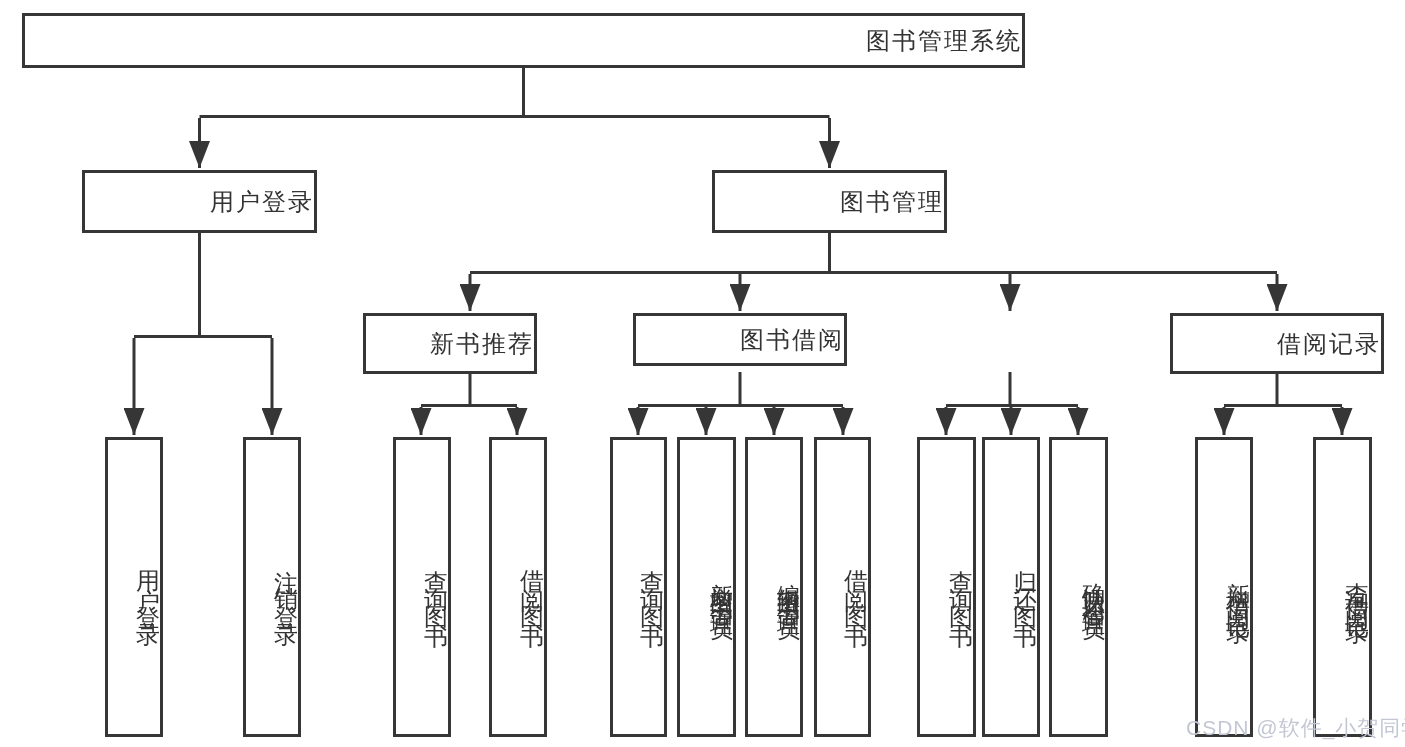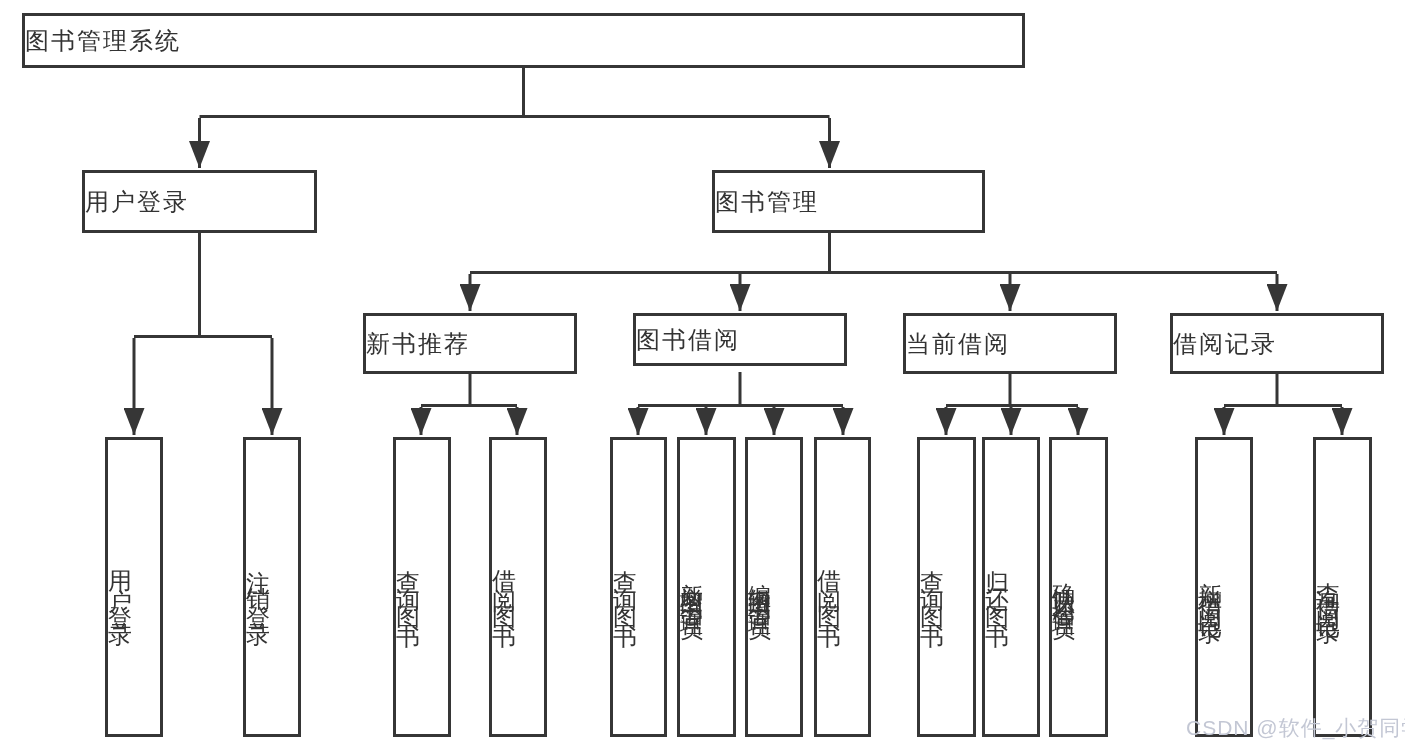--- a/index.html
+++ b/index.html
@@ -12,21 +12,21 @@
     font-family: "Liberation Sans", sans-serif;
   }
   svg.wires { position: absolute; left: 0; top: 0; z-index: 1; }
   .node {
     position: absolute;
     box-sizing: border-box;
     border: 3px solid #363636;
     background: #ffffff;
     display: flex;
     align-items: center;
-    justify-content: flex-start;
+    justify-content: flex-end;
     color: #333333;
     z-index: 2;
   }
   .node .lbl {
     font-size: 24px;
     line-height: 1;
     letter-spacing: 2px;
     white-space: nowrap;
   }
   .v .lbl {
@@ -102,32 +102,29 @@
     </g>
   </svg>
 
   <div class="node h" style="left:22px; top:13px; width:1003px; height:55px">
     <span class="lbl">图书管理系统</span>
   </div>
 
   <div class="node h" style="left:82px; top:170px; width:235px; height:63px">
     <span class="lbl">用户登录</span>
   </div>
-  <div class="node h" style="left:712px; top:170px; width:273px; height:63px">
+  <div class="node h" style="left:712px; top:170px; width:235px; height:63px">
     <span class="lbl">图书管理</span>
   </div>
 
-  <div class="node h" style="left:363px; top:313px; width:214px; height:61px">
+  <div class="node h" style="left:363px; top:313px; width:174px; height:61px">
     <span class="lbl">新书推荐</span>
   </div>
   <div class="node h" style="left:633px; top:313px; width:214px; height:53px">
     <span class="lbl">图书借阅</span>
-  </div>
-  <div class="node h" style="left:903px; top:313px; width:214px; height:61px">
-    <span class="lbl">当前借阅</span>
   </div>
   <div class="node h" style="left:1170px; top:313px; width:214px; height:61px">
     <span class="lbl">借阅记录</span>
   </div>
 
   <div class="node v sp18" style="left:105px; top:437px; width:58px; height:300px">
     <span class="lbl">用户登录</span>
   </div>
   <div class="node v sp18" style="left:243px; top:437px; width:58px; height:300px">
     <span class="lbl">注销登录</span>

